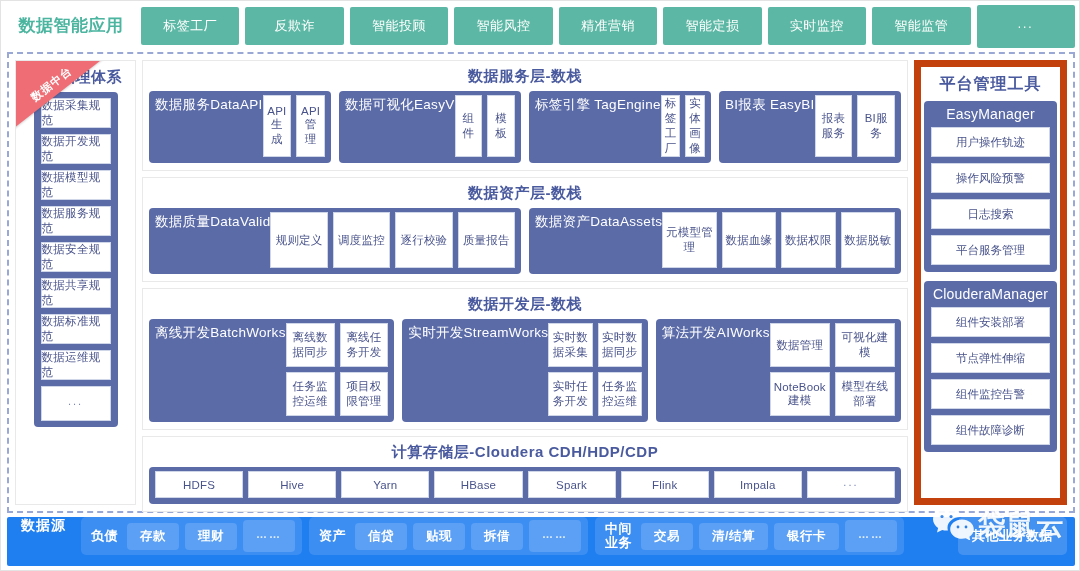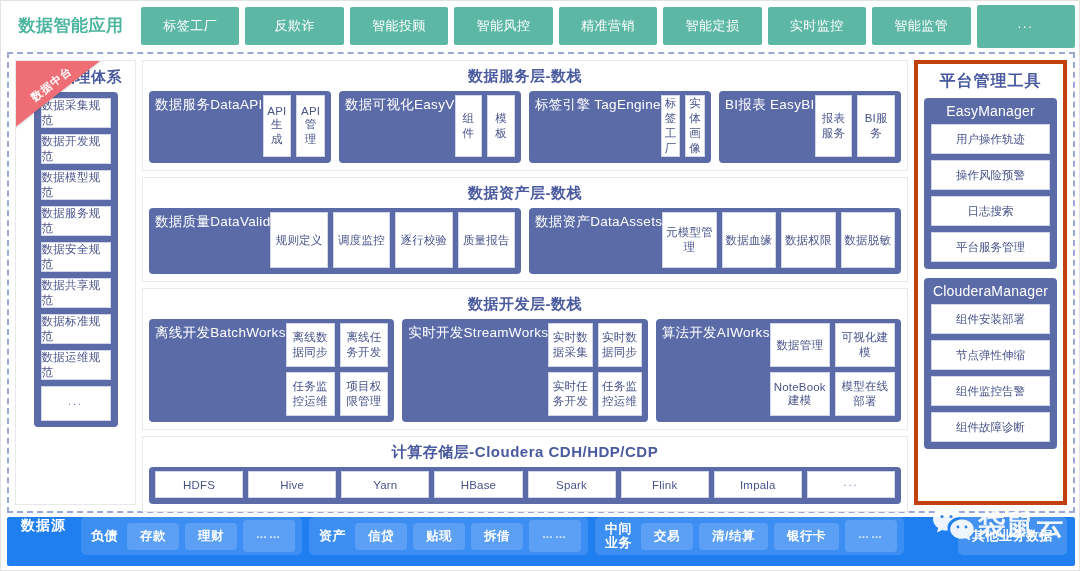--- a/index.html
+++ b/index.html
@@ -162,21 +162,21 @@
   
   .layer-service{flex:0 0 100px;}
   .layer-asset{flex:0 0 105px;}
   .layer-dev{flex:0 0 142px;}
   .layer-compute{flex:1 1 auto;}
 
   
   .plat{
     flex:0 0 153px;width:153px;
     box-sizing:border-box;
-    border:4px solid #c2410c;
+    border:7px solid #c2410c;
     background:#fff;
     display:flex;flex-direction:column;align-items:center;
     padding:4px 0 6px 0;
   }
   .plat-title{
     font-size:16px;font-weight:bold;color:#4a5a9e;
     letter-spacing:1px;
     margin:3px 0 6px 0;
   }
   .plat-group{

